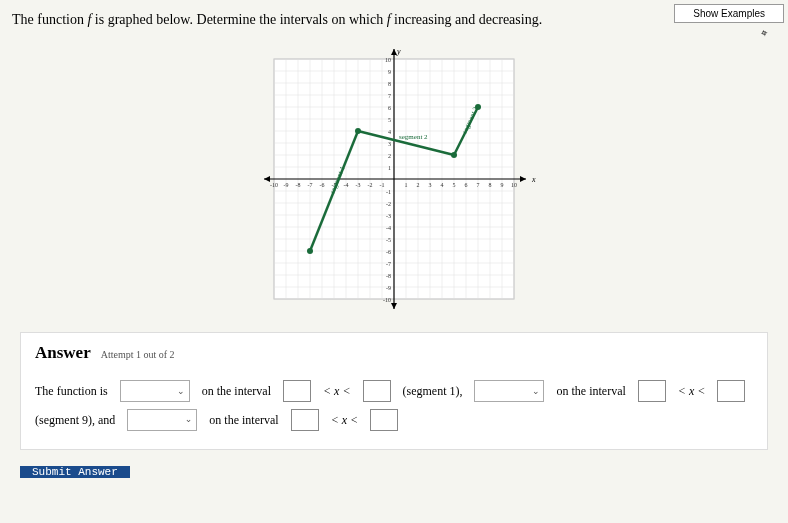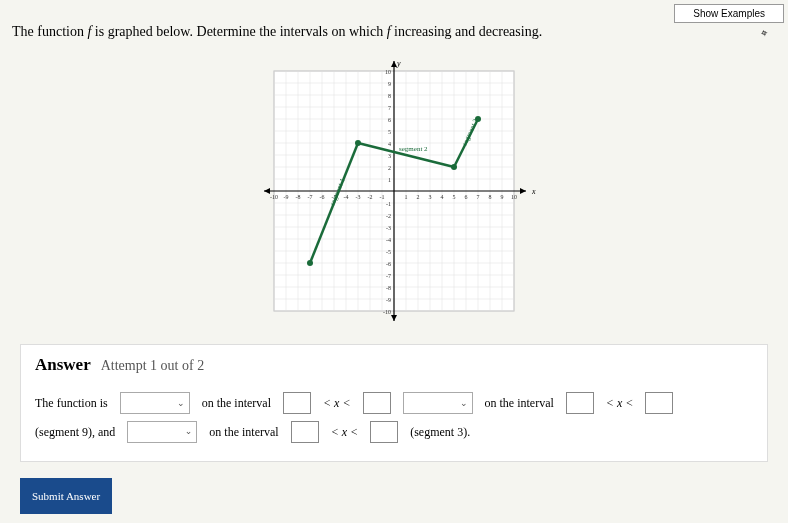--- a/index.html
+++ b/index.html
@@ -15,38 +15,38 @@
   position: absolute;
   top: 4px;
   right: 4px;
   border: 1px solid #999;
   background: #fff;
   padding: 3px 18px;
   font-size: 10px;
   font-family: Arial, sans-serif;
 }
 .question {
-  padding: 24px 12px 8px 12px;
+  padding: 12px 12px 8px 12px;
   font-size: 14px;
 }
 .question .fn { font-style: italic; font-family: 'Times New Roman', serif; }
 .graph-wrap {
   display: flex;
   justify-content: center;
   margin-top: 8px;
 }
 svg.graph { display: block; }
 .answer-box {
   margin: 18px 20px 0 20px;
   background: #fff;
   border: 1px solid #ddd;
   padding: 10px 14px 14px 14px;
 }
 .answer-title { font-size: 17px; font-weight: bold; display: inline; }
-.attempt { font-size: 14px; color: #555; margin-left: 6px; }
+.attempt { font-size: 10px; color: #555; margin-left: 6px; }
 .rows { margin-top: 14px; font-size: 12px; line-height: 2.4; }
 .row { display: flex; align-items: center; flex-wrap: wrap; gap: 12px; }
 .sel {
   border: 1px solid #aaa;
   background: #fff;
   min-width: 70px;
   height: 22px;
   display: inline-flex;
   align-items: center;
   justify-content: flex-end;
@@ -60,23 +60,23 @@
   width: 28px;
   height: 22px;
   display: inline-block;
 }
 .xsym { font-style: italic; font-family: 'Times New Roman', serif; }
 .submit {
   margin: 16px 0 0 20px;
   background: #1a4b8c;
   color: #fff;
   border: none;
-  padding: 12px 12px;
+  padding: 0 12px;
   font-size: 11px;
-  font-family: Liberation Serif, serif;
+  font-family: Liberation Mono, monospace;
 }
 .cursor {
   position: absolute;
   top: 26px;
   right: 20px;
   font-size: 12px;
   color: #333;
   transform: rotate(-15deg);
 }
 </style>
@@ -209,38 +209,38 @@
   <div class="rows">
     <div class="row">
       <span>The function is</span>
       <span class="sel">
           <span class="chev">⌄</span>
         </span>
       <span>on the interval</span>
       <span class="box"></span>
       <span class="xsym">&lt; x &lt;</span>
       <span class="box"></span>
+      <span>(segment 1),</span>
       <span class="sel">
           <span class="chev">⌄</span>
         </span>
       <span>on the interval</span>
       <span class="box"></span>
       <span class="xsym">&lt; x &lt;</span>
       <span class="box"></span>
     </div>
     <div class="row">
       <span>(segment 9), and</span>
       <span class="sel">
           <span class="chev">⌄</span>
         </span>
       <span>on the interval</span>
       <span class="box"></span>
       <span class="xsym">&lt; x &lt;</span>
       <span class="box"></span>
-      <span>(segment 3).</span>
     </div>
   </div>
 </div>
 
 <button class="submit">Submit Answer</button>
 
 
 
 
 </body></html>

